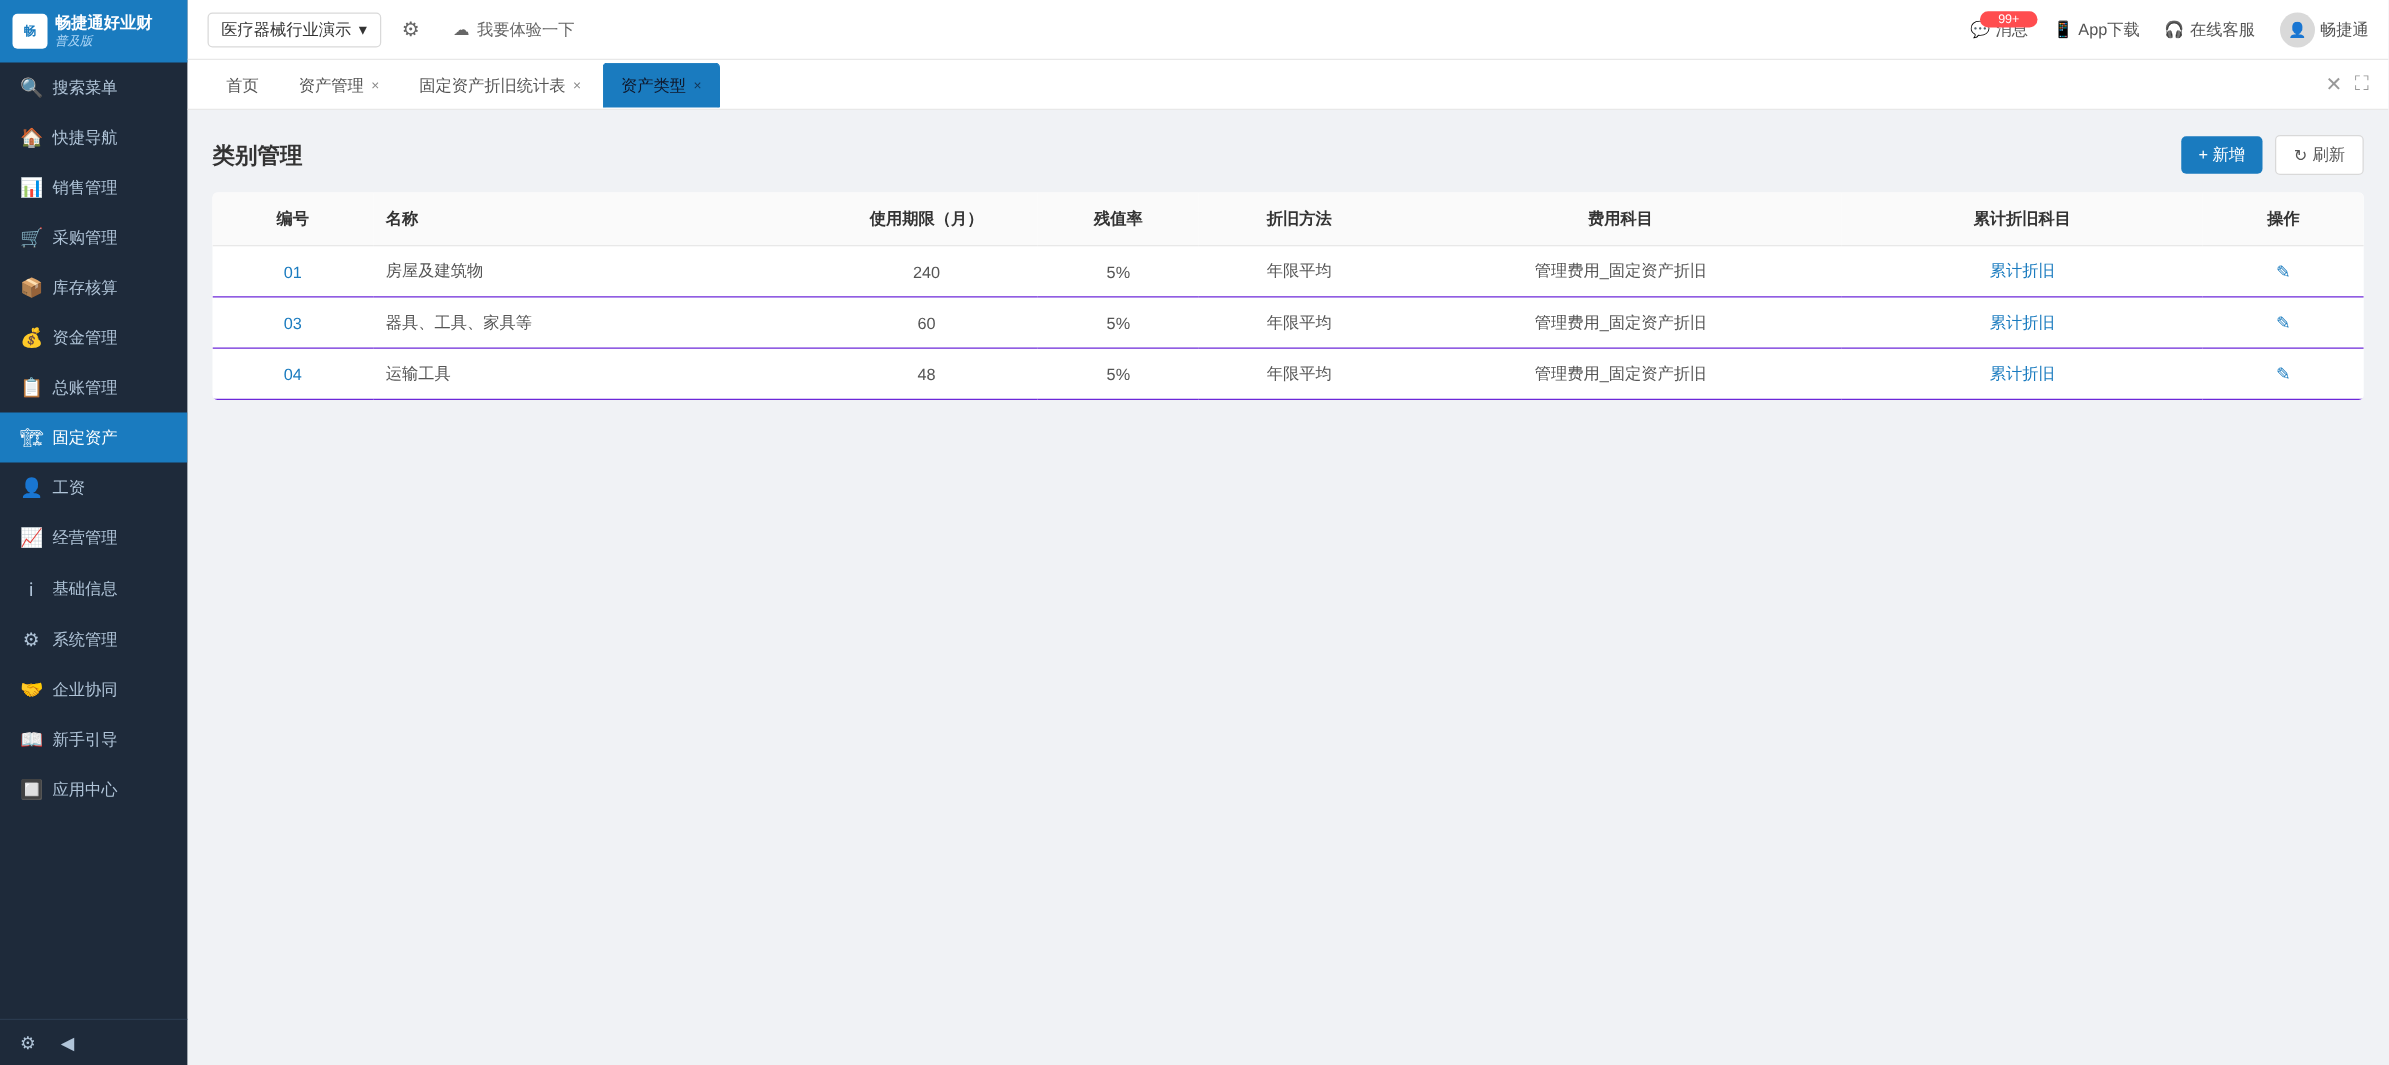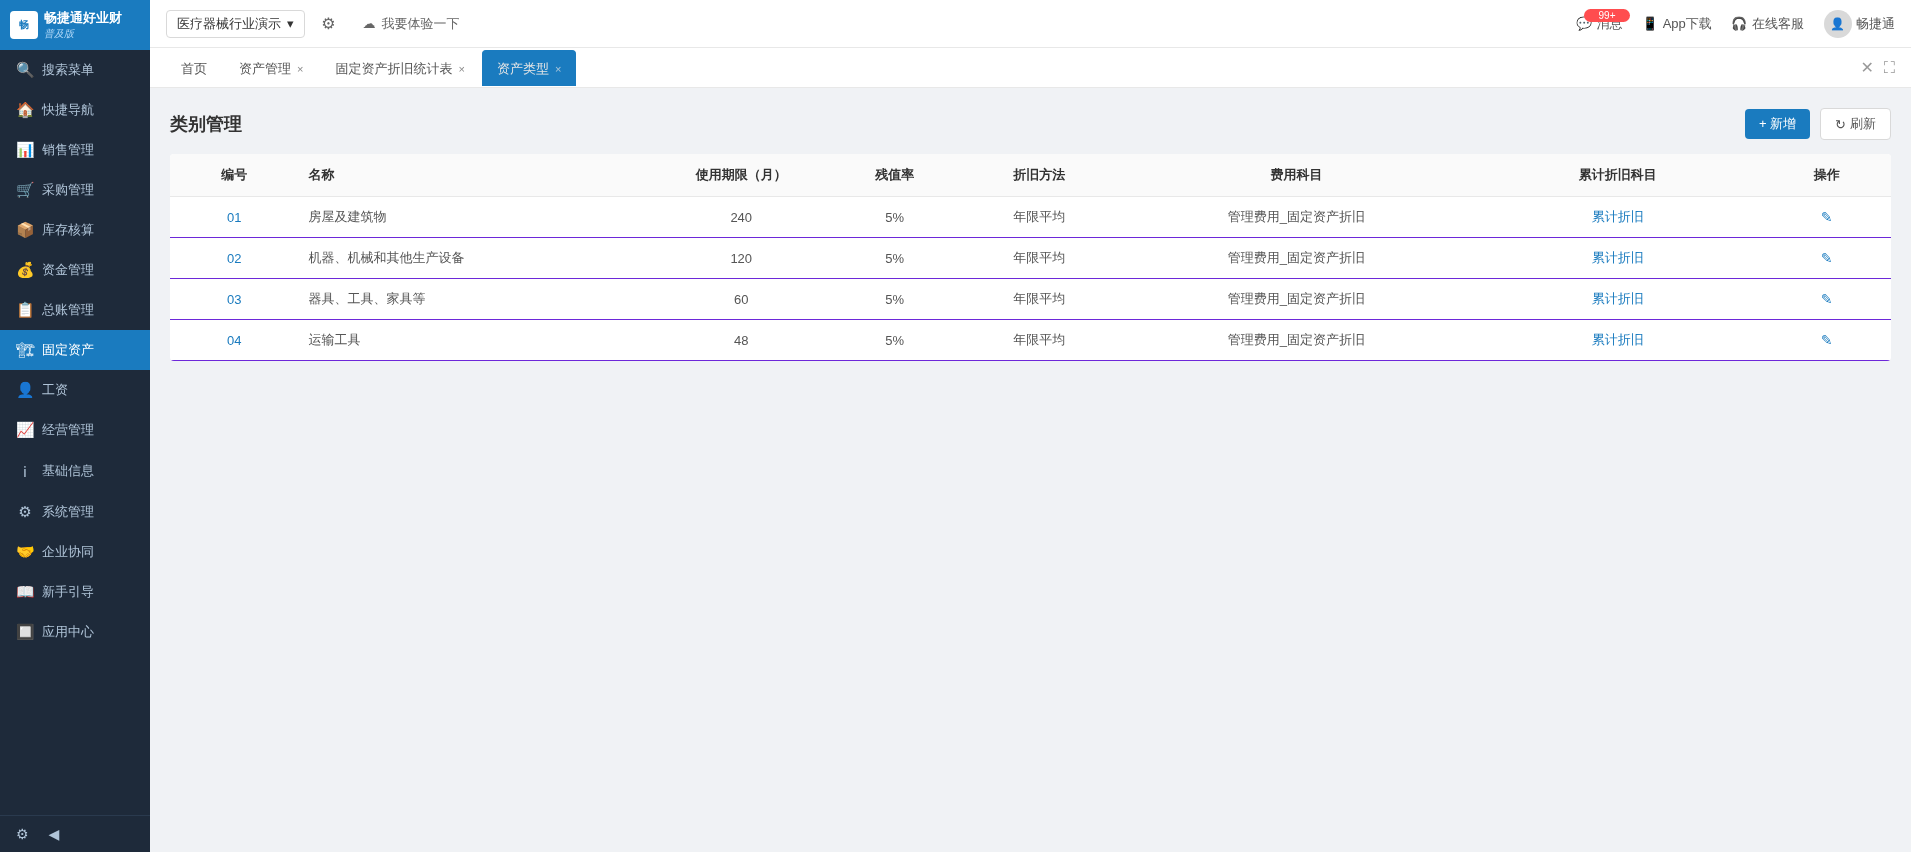--- a/index.html
+++ b/index.html
@@ -176,21 +176,21 @@
       border-radius: 4px 4px 0 0;
       cursor: pointer;
       font-size: 13px;
       color: #555;
       border: 1px solid transparent;
       border-bottom: none;
       margin-bottom: -1px;
     }
     .tab-item.active {
       background: #1a7bbf;
-      color: #e5e5e5;
+      color: #0f172a;
       border-color: #1a7bbf;
     }
     .tab-close {
       font-size: 11px;
       color: inherit;
       opacity: 0.7;
       cursor: pointer;
     }
     .tabs-right {
       margin-left: auto;
@@ -455,30 +455,20 @@
             <th class="col-expense">费用科目</th>
             <th class="col-accum">累计折旧科目</th>
             <th class="col-op">操作</th>
           </tr>
         </thead>
         <tbody id="table-body">
         <tr>
     <td class="col-code td-link">01</td>
     <td class="col-name" style="text-align:left;">房屋及建筑物</td>
     <td class="col-period">240</td>
-    <td class="col-residual">5%</td>
-    <td class="col-method">年限平均</td>
-    <td class="col-expense">管理费用_固定资产折旧</td>
-    <td class="col-accum td-link">累计折旧</td>
-    <td class="col-op"><span class="edit-icon">✎</span></td>
-  </tr>
-            <tr>
-    <td class="col-code td-link">02</td>
-    <td class="col-name" style="text-align:left;">机器、机械和其他生产设备</td>
-    <td class="col-period">120</td>
     <td class="col-residual">5%</td>
     <td class="col-method">年限平均</td>
     <td class="col-expense">管理费用_固定资产折旧</td>
     <td class="col-accum td-link">累计折旧</td>
     <td class="col-op"><span class="edit-icon">✎</span></td>
   </tr>
             <tr>
     <td class="col-code td-link">03</td>
     <td class="col-name" style="text-align:left;">器具、工具、家具等</td>
     <td class="col-period">60</td>

